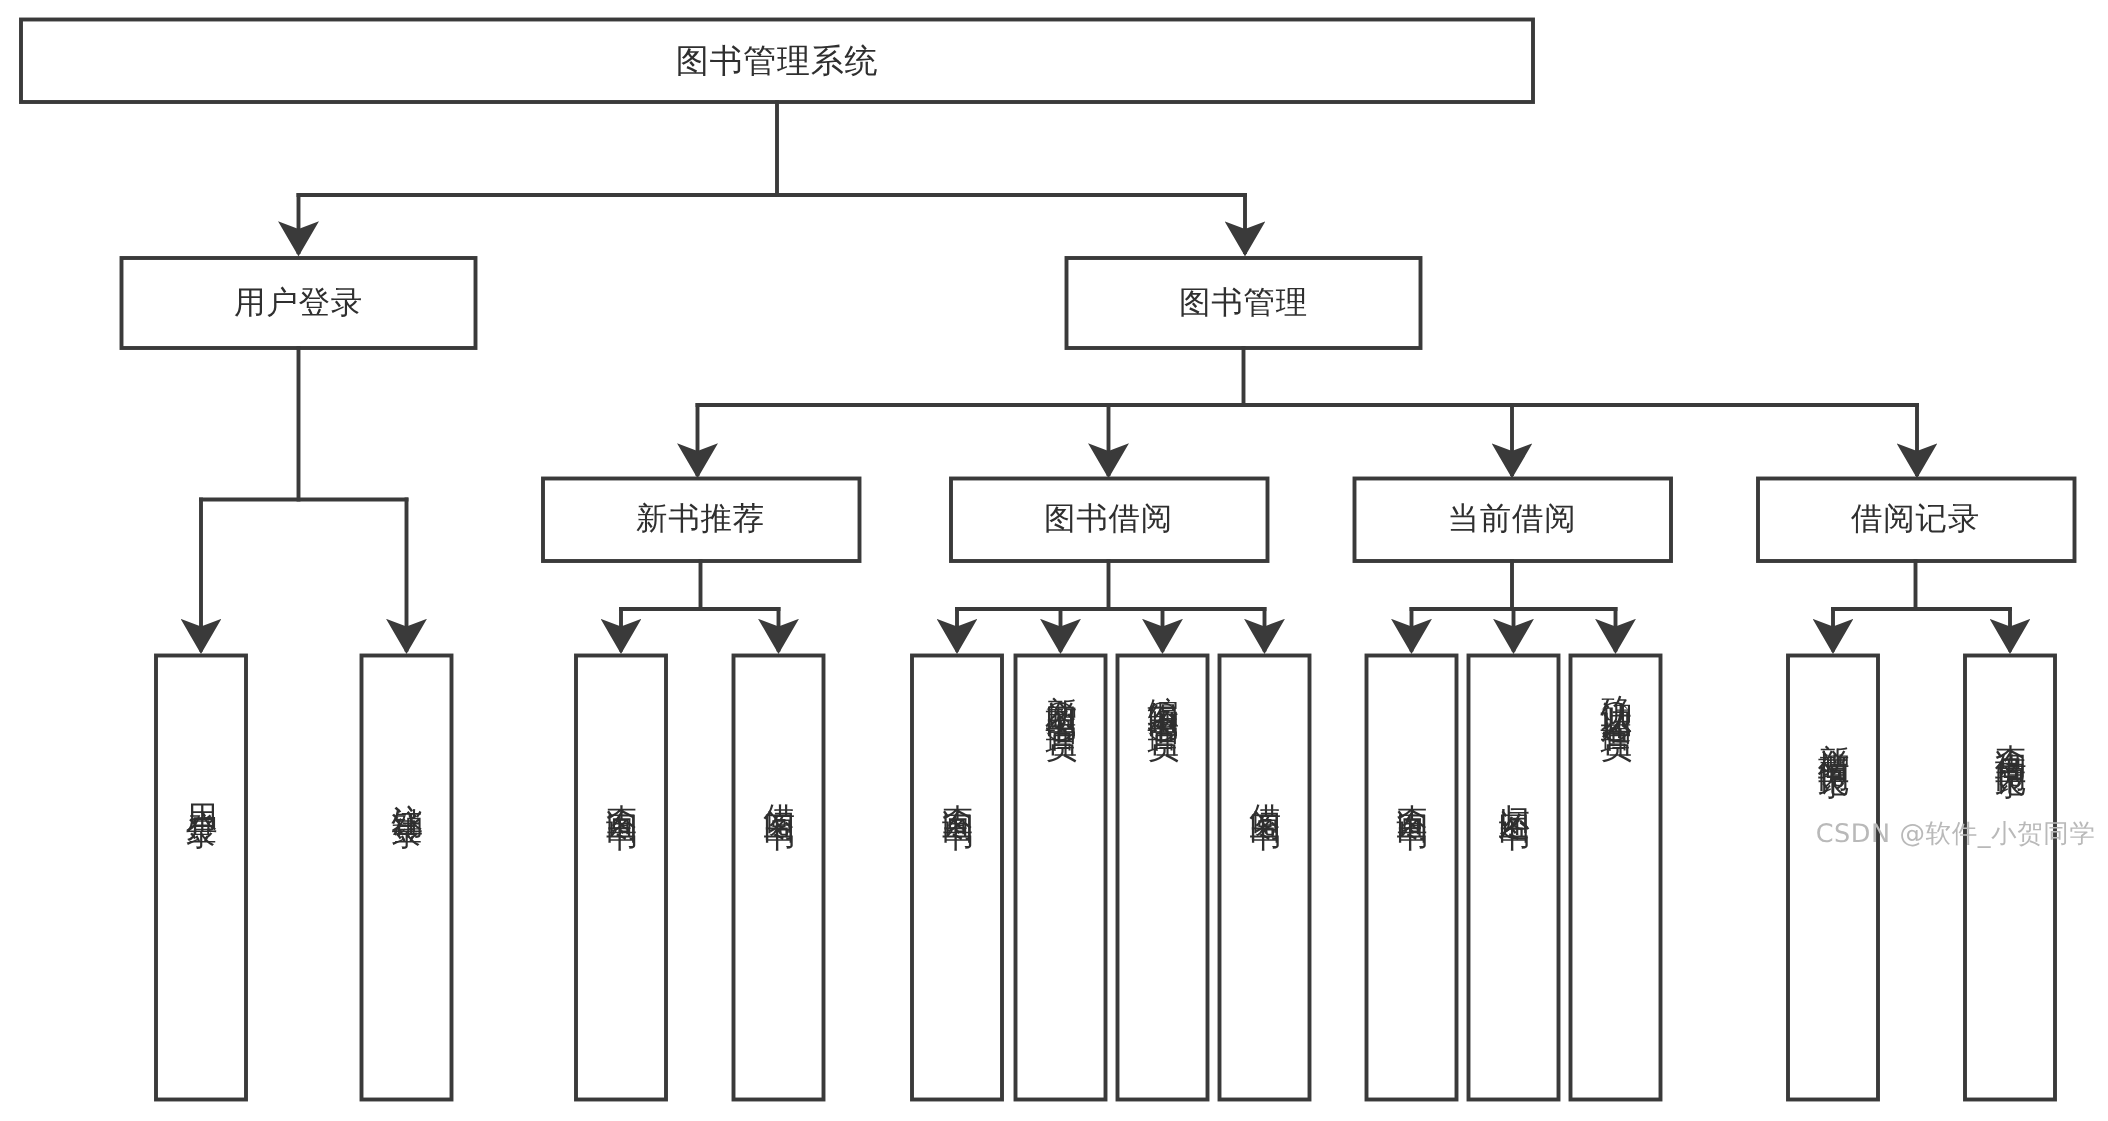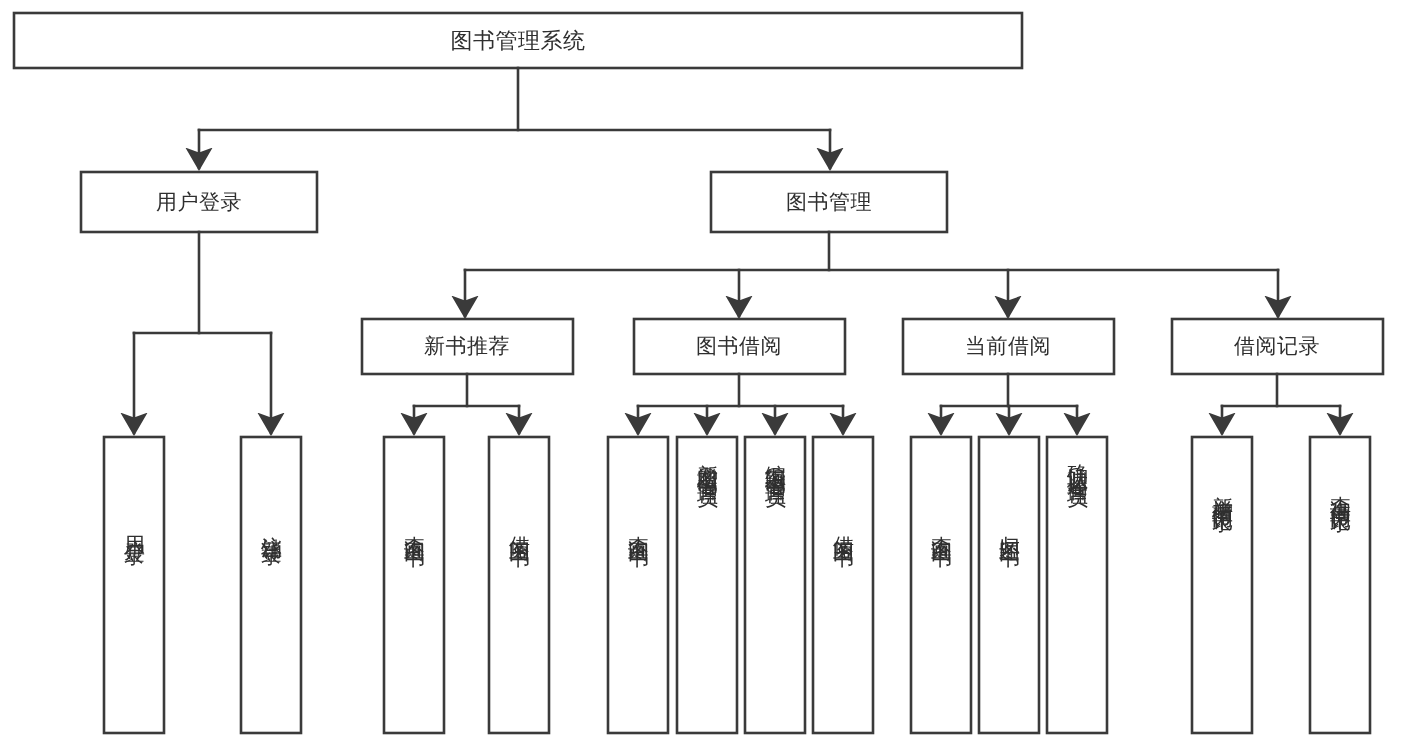--- a/index.html
+++ b/index.html
@@ -206,14 +206,15 @@
     <span class="vlabel-text">确认归还（管理员）</span>
   </div>
 
   <div class="vlabel-box" style="left:1192px; top:437px; width:60px; height:296px; padding-top:42px;">
     <span class="vlabel-text">新增借阅记录</span>
   </div>
   <div class="vlabel-box" style="left:1310px; top:437px; width:60px; height:296px; padding-top:42px;">
     <span class="vlabel-text">查询借阅记录</span>
   </div>
 
+  <div class="watermark">CSDN @软件_小贺同学</div>
 
 </div>
 
 </body></html>

